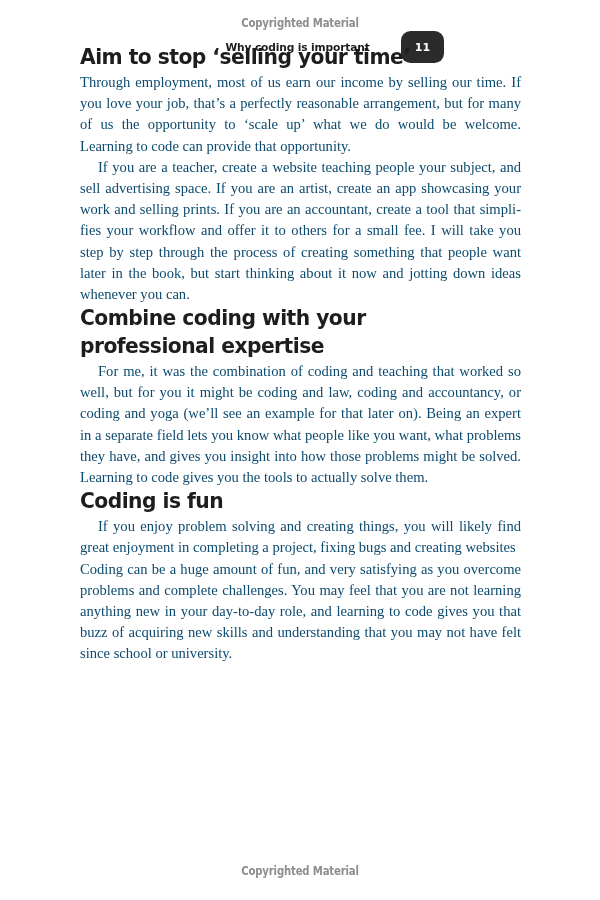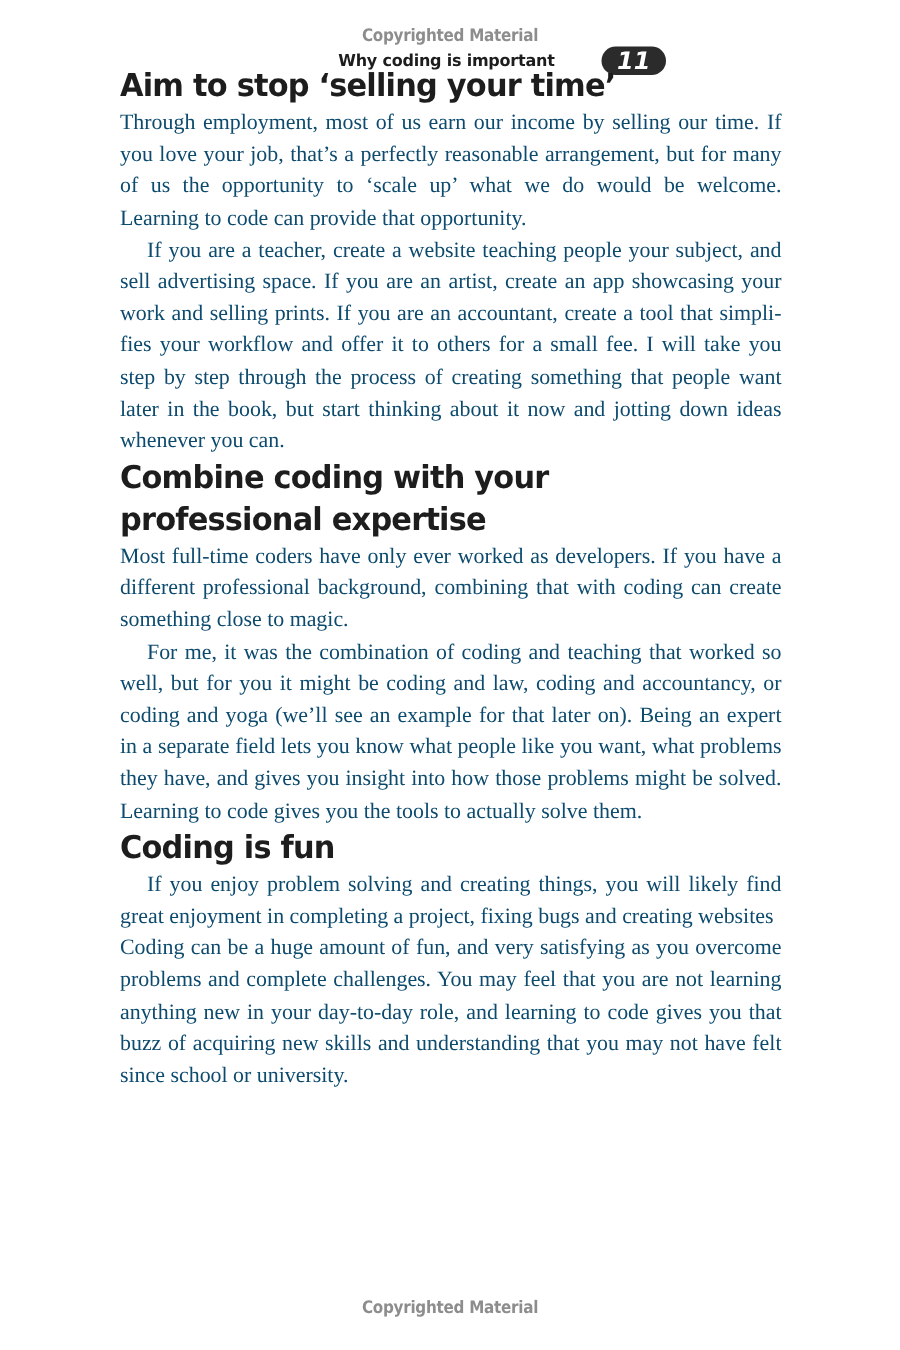--- a/index.html
+++ b/index.html
@@ -60,28 +60,27 @@
     transform-origin: right center;
   }
   .page-badge {
     margin-left: 15px;
     min-width: 43px;
     height: 19px;
     border-radius: 9.5px;
     background: #2b2b2b;
     color: #ffffff;
     font-family: "DejaVu Sans", sans-serif;
-    font-size: 16px;
+    font-size: 11px;
     font-weight: 700;
     display: flex;
     align-items: center;
     justify-content: center;
     box-sizing: border-box;
-    padding: 3px 6px;
-    font-style: italic;
+    padding: 16px 6px;
   }
 
   
   .content {
     position: absolute;
     left: 80px;
     top: 44px;
     width: 441px;
   }
 
@@ -131,21 +130,20 @@
   <div class="content">
 
     <h2 class="section-heading blk-h1">Aim to stop ‘selling your time’</h2>
 
     <p class="body-text blk-p-after-h">Through employment, most of us earn our income by selling our time. If you love your job, that’s a perfectly reasonable arrangement, but for many of us the opportunity to ‘scale up’ what we do would be welcome. Learning to code can provide that opportunity.</p>
 
     <p class="body-text indented blk-p">If you are a teacher, create a website teaching people your subject, and sell advertising space. If you are an artist, create an app showcasing your work and selling prints. If you are an accountant, create a tool that simpli­fies your workflow and offer it to others for a small fee. I will take you step by step through the process of creating something that people want later in the book, but start thinking about it now and jotting down ideas whenever you can.</p>
 
     <h2 class="section-heading blk-h-after-p">Combine coding with your professional expertise</h2>
 
-    <p class="body-text blk-p-after-h">Most full-time coders have only ever worked as developers. If you have a different professional background, combining that with coding can create something close to magic.</p>
 
     <p class="body-text indented blk-p">For me, it was the combination of coding and teaching that worked so well, but for you it might be coding and law, coding and accountancy, or coding and yoga (we’ll see an example for that later on). Being an expert in a separate field lets you know what people like you want, what problems they have, and gives you insight into how those problems might be solved. Learning to code gives you the tools to actually solve them.</p>
 
     <h2 class="section-heading blk-h3">Coding is fun</h2>
 
     <p class="body-text indented blk-p">If you enjoy problem solving and creating things, you will likely find great enjoyment in completing a project, fixing bugs and creating websites</p>
 
     <p class="body-text blk-p-after-h">Coding can be a huge amount of fun, and very satisfying as you overcome problems and complete challenges. You may feel that you are not learning anything new in your day-to-day role, and learning to code gives you that buzz of acquiring new skills and understanding that you may not have felt since school or university.</p>
 
   </div>

